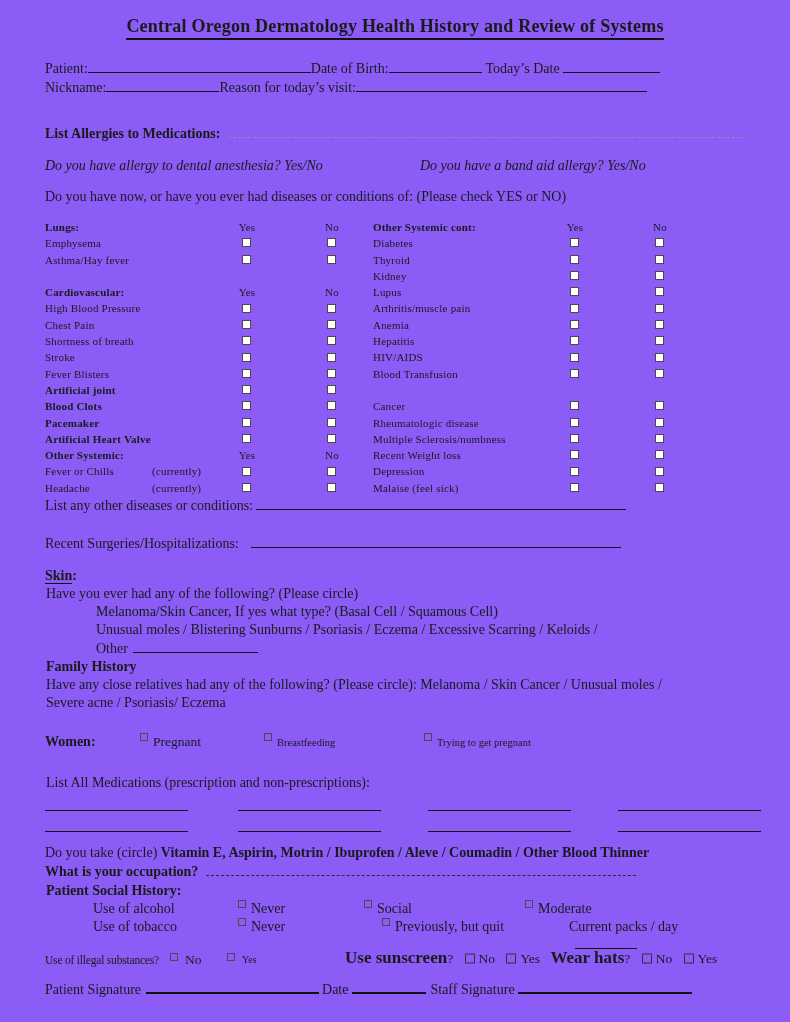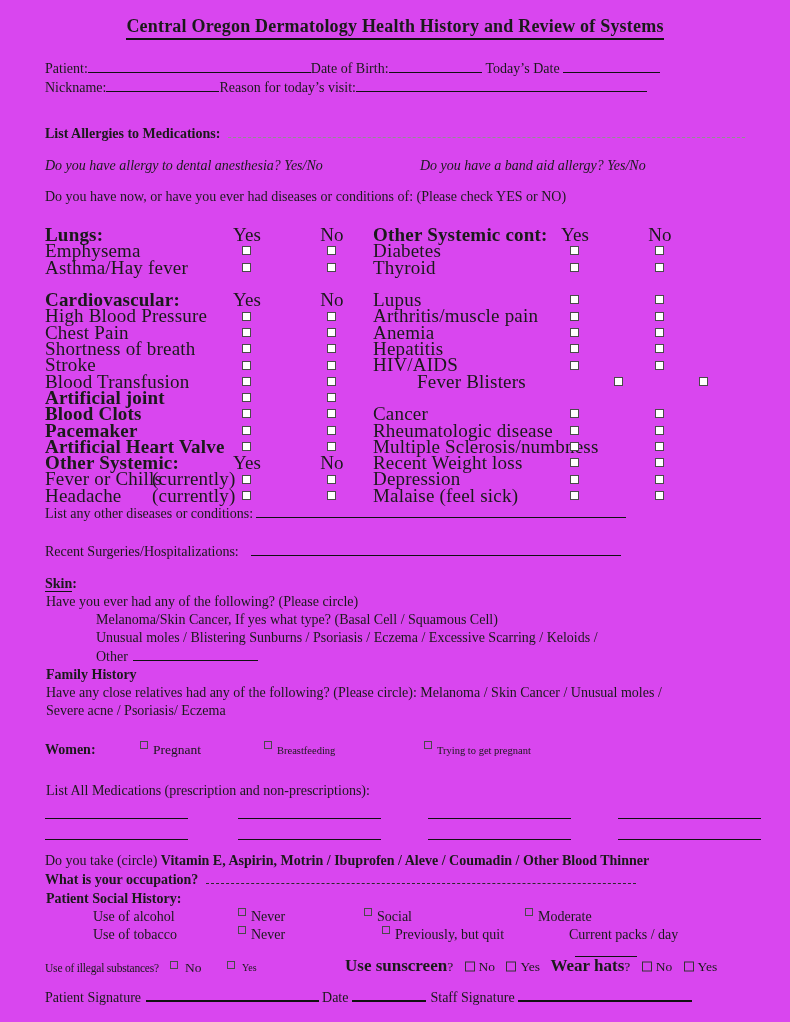--- a/index.html
+++ b/index.html
@@ -1,38 +1,38 @@
 <!DOCTYPE html>
 <html><head>
 <meta charset="utf-8">
 <style>
   html,body{margin:0;padding:0;background:#fff;}
   .page{
-    position:relative; width:790px; height:1022px; background:#d946ef; overflow:hidden;
+    position:relative; width:790px; height:1022px; background:#8b5cf6; overflow:hidden;
     font-family:"Liberation Serif","DejaVu Serif",serif; color:#1a1a1a;
     box-sizing:border-box; padding:0 45px; font-size:14px;
   }
   .b{font-weight:bold;}
   .title-wrap{margin-top:16px; text-align:center;}
   .title{display:inline-block; font-size:18px; font-weight:bold; border-bottom:2px solid #111; padding-bottom:1px; letter-spacing:.2px;}
   
   .bl{display:inline-block; border-bottom:1.7px solid #111; height:13px; vertical-align:baseline;}
   .frow{display:flex; align-items:baseline; white-space:nowrap; line-height:17px;}
   .r1{margin-top:19px;}
   .r2{margin-top:1px;}
   .w223{width:223px;} .w93{width:93px;} .w97{width:97px; margin-right:0;}
   .w113{width:113px;} .w291{width:291px; }
   .sp{margin-left:4px; margin-right:3px;}
   .allergies{margin-top:27px; display:flex; align-items:baseline;}
   .dash-gray{flex:1; border-bottom:1.4px dashed #8f8f8f; height:14px; margin-left:8px;}
   .dental{position:relative; margin-top:15px; height:18px; line-height:18px;font-style:italic;}
   .dental .q2{position:absolute; left:375px; top:0;}
   .intro{margin-top:13px; line-height:18px;}
   
-  .checklist{margin-top:21px; font-size:19px; letter-spacing:.2px;}
+  .checklist{margin-top:13px; font-size:11px; letter-spacing:.2px;}
   .cl-row{display:flex; height:16.3px; line-height:16.3px;}
   .cl-half{position:relative;}
   .cl-half.left{width:328px;}
   .cl-half.right{width:372px;}
   .cl-lab{position:absolute; left:0; top:0; white-space:pre;}
   .cl-note{position:absolute; left:107px; top:0;}
   .cl-col{position:absolute; top:0; width:32px; text-align:center;}
   .yes-col{left:186px;} .no-col{left:271px;}
   .cb{position:absolute; top:3.2px; width:9px; height:9px; border:1px solid #4a4a4a; background:#fff; box-sizing:border-box;}
   .yes-cb{left:197px;} .no-cb{left:282px;}
@@ -144,20 +144,25 @@
           <span class="cb no-cb"></span>
         </div>
         <div class="cl-half right">
           <span class="cl-lab">Thyroid</span>
           <span class="cb yes-cb"></span>
           <span class="cb no-cb"></span>
         </div>
       </div>
       <div class="cl-row">
         <div class="cl-half left"></div>
+        <div class="cl-half right">
+          <span class="cl-lab">Kidney</span>
+          <span class="cb yes-cb"></span>
+          <span class="cb no-cb"></span>
+        </div>
       </div>
       <div class="cl-row">
         <div class="cl-half left">
           <span class="cl-lab b">Cardiovascular:</span>
           <span class="cl-col yes-col">Yes</span>
           <span class="cl-col no-col">No</span>
         </div>
         <div class="cl-half right">
           <span class="cl-lab">Lupus</span>
           <span class="cb yes-cb"></span>
@@ -206,27 +211,27 @@
           <span class="cb yes-cb"></span>
           <span class="cb no-cb"></span>
         </div>
         <div class="cl-half right">
           <span class="cl-lab">HIV/AIDS</span>
           <span class="cb yes-cb"></span>
           <span class="cb no-cb"></span>
         </div>
       </div>
       <div class="cl-row">
+        <div class="cl-half left">
+          <span class="cl-lab">Fever Blisters</span>
+          <span class="cb yes-cb"></span>
+          <span class="cb no-cb"></span>
+        </div>
         <div class="cl-half right">
           <span class="cl-lab">Blood Transfusion</span>
-          <span class="cb yes-cb"></span>
-          <span class="cb no-cb"></span>
-        </div>
-        <div class="cl-half left">
-          <span class="cl-lab">Fever Blisters</span>
           <span class="cb yes-cb"></span>
           <span class="cb no-cb"></span>
         </div>
       </div>
       <div class="cl-row">
         <div class="cl-half left">
           <span class="cl-lab b">Artificial joint</span>
           <span class="cb yes-cb"></span>
           <span class="cb no-cb"></span>
         </div>

